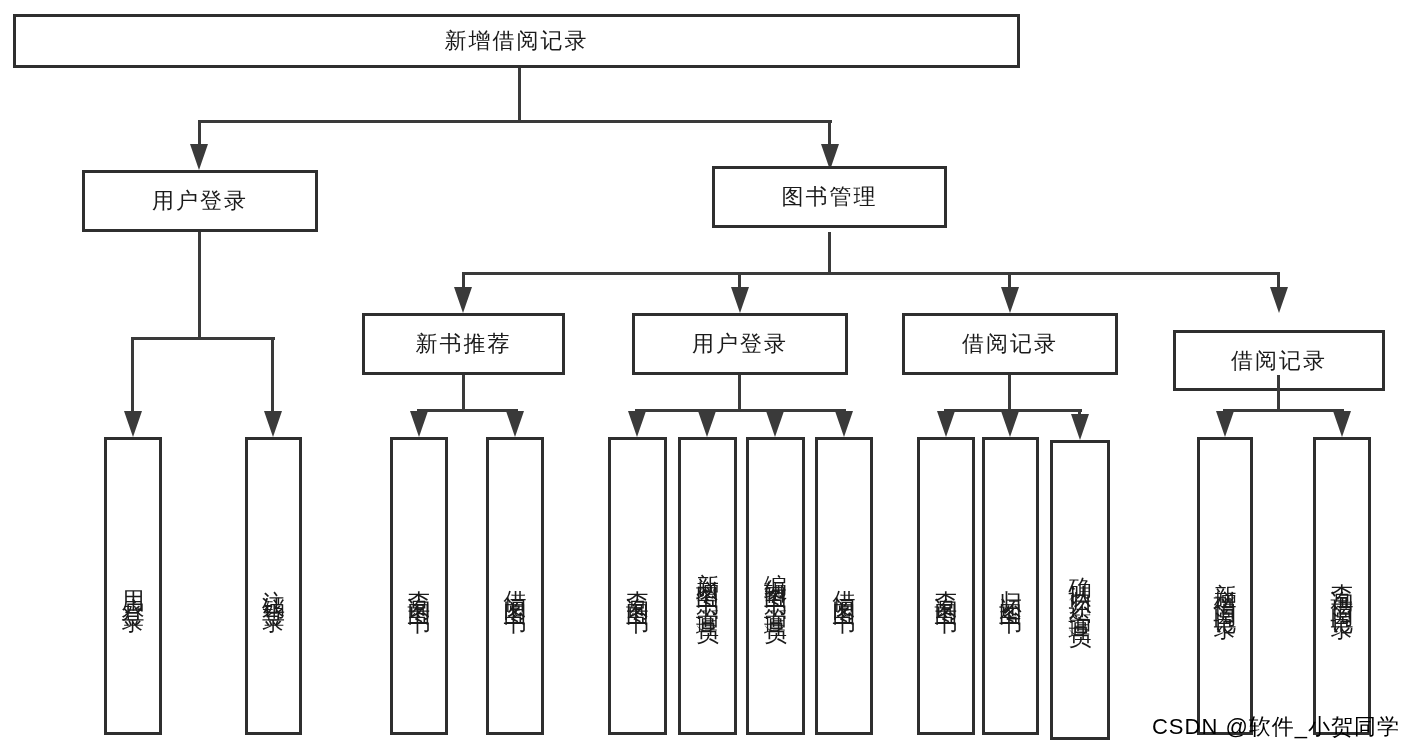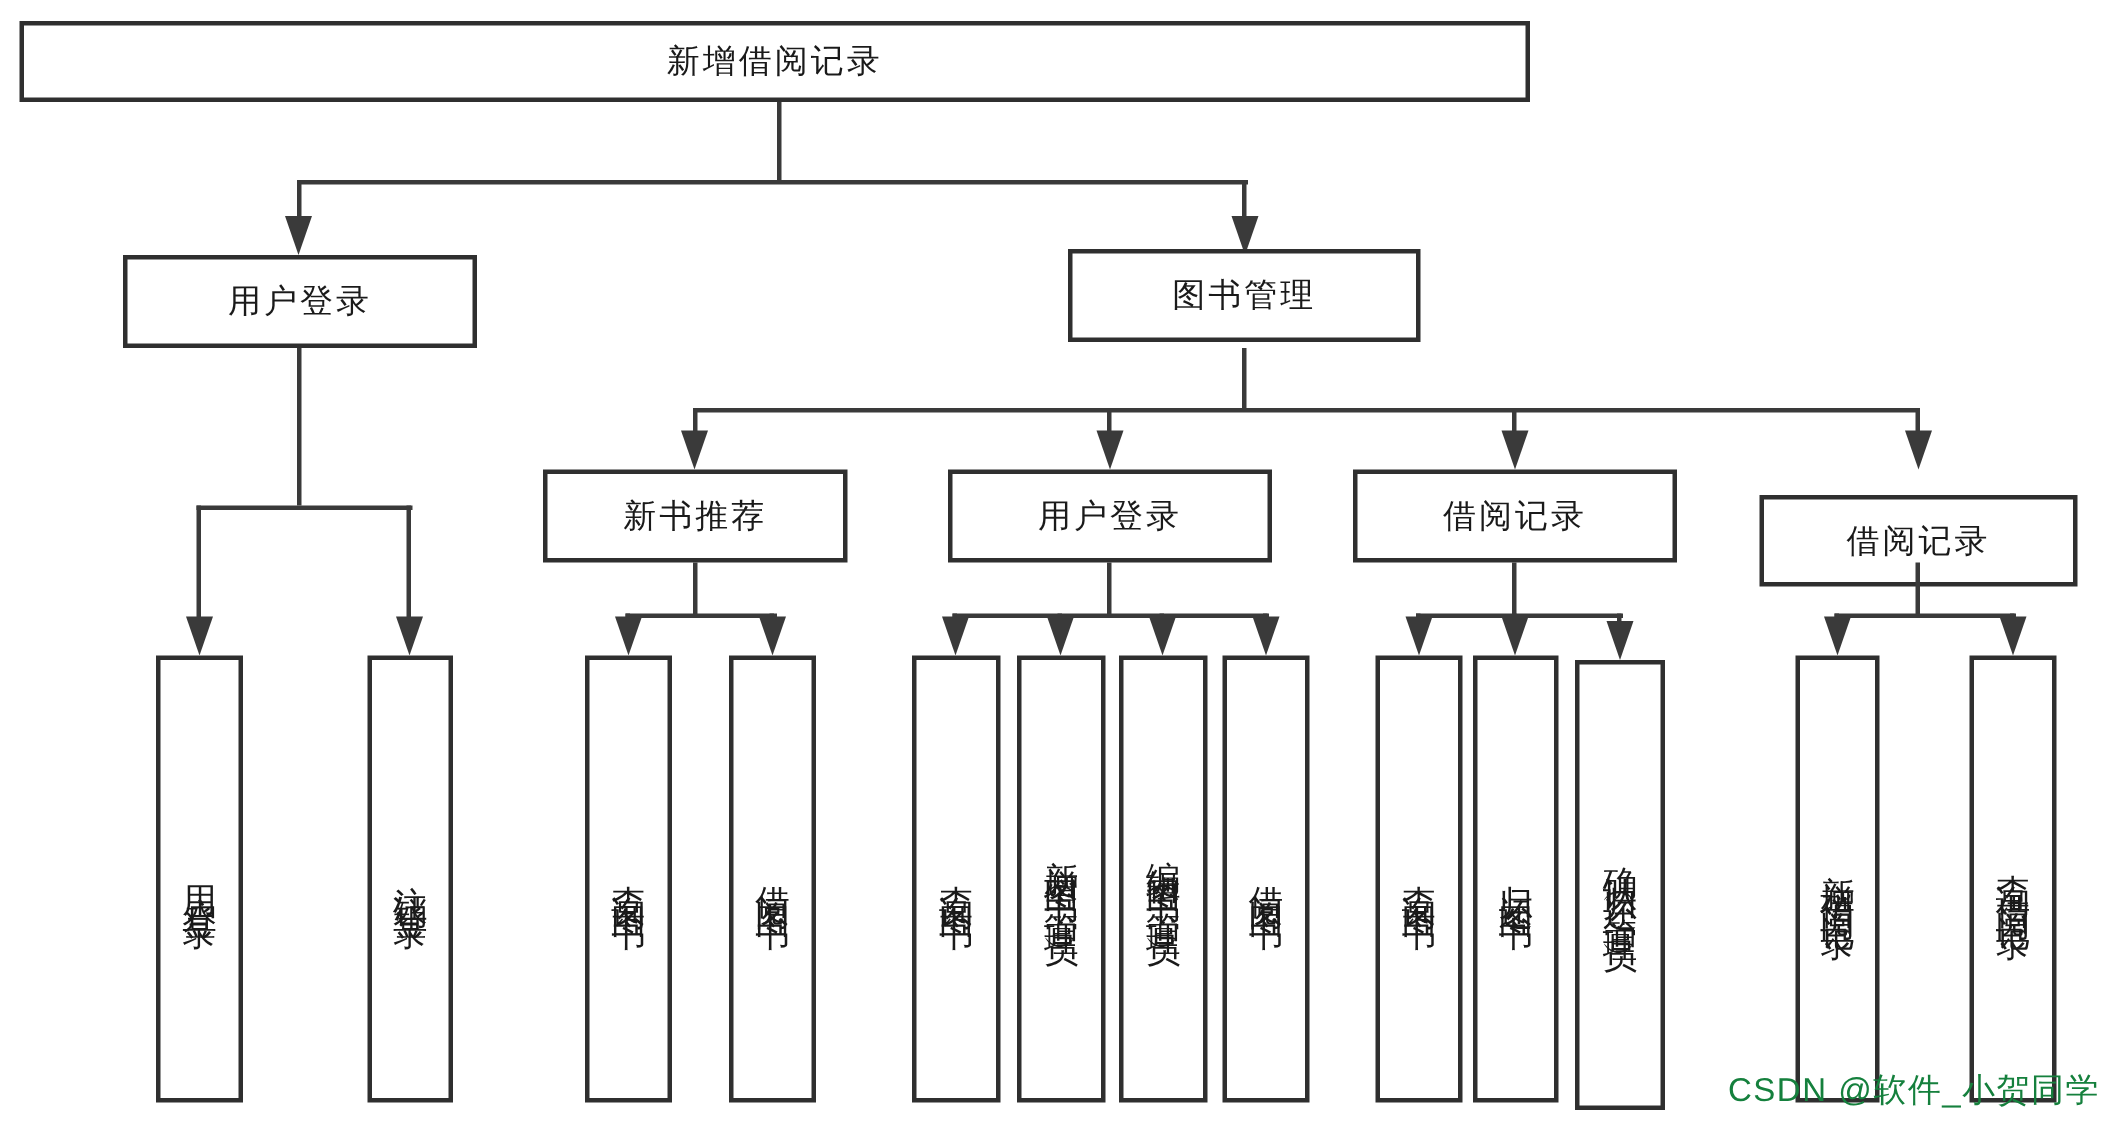--- a/index.html
+++ b/index.html
@@ -52,21 +52,21 @@
     height: 0;
     border-left: 9px solid transparent;
     border-right: 9px solid transparent;
     border-top: 26px solid #3a3a3a;
   }
   .watermark {
     position: absolute;
     right: 5px;
     bottom: 5px;
     font-size: 22px;
-    color: #15803d;
+    color: #000000;
     letter-spacing: 1px;
   }
 </style>
 </head>
 <body>
 
 <div class="stage">
 
   <div class="box" style="left:13px; top:14px; width:1007px; height:54px;">新增借阅记录</div>
 

